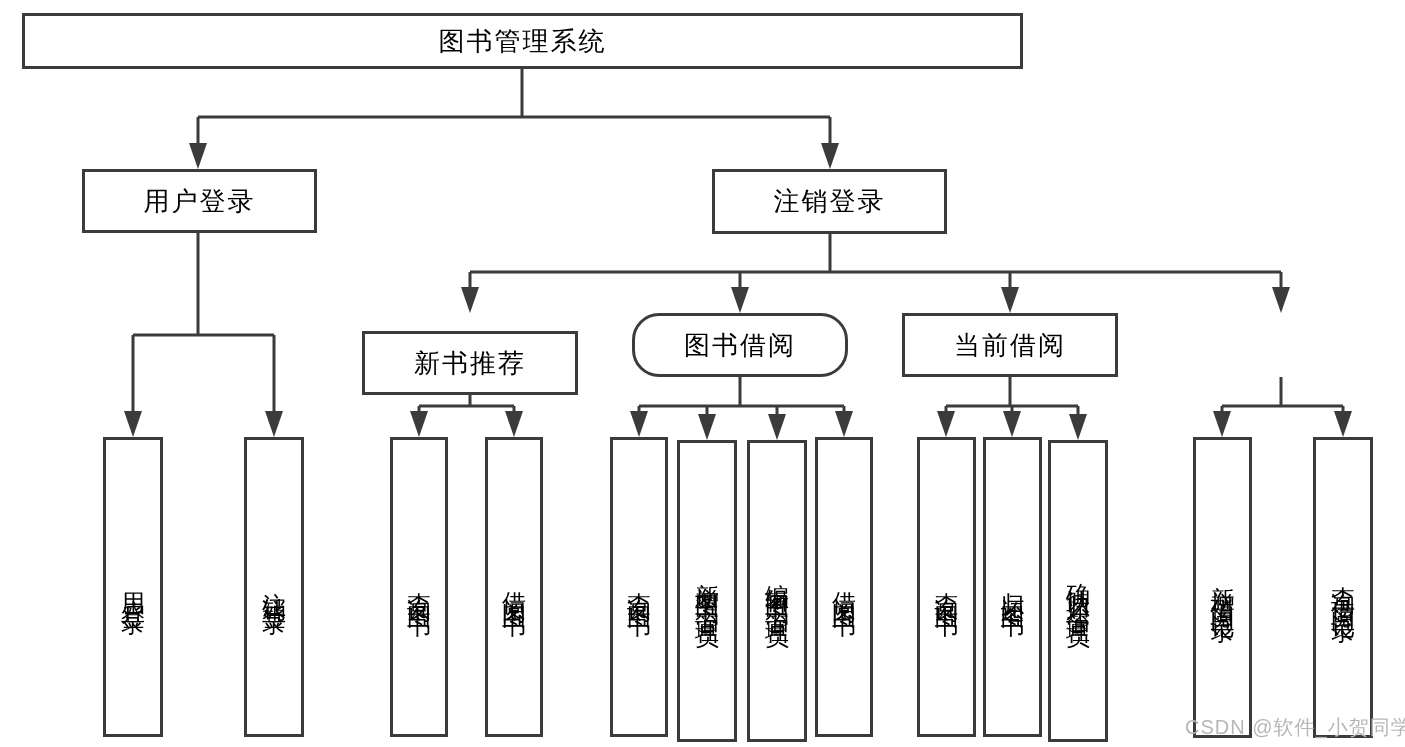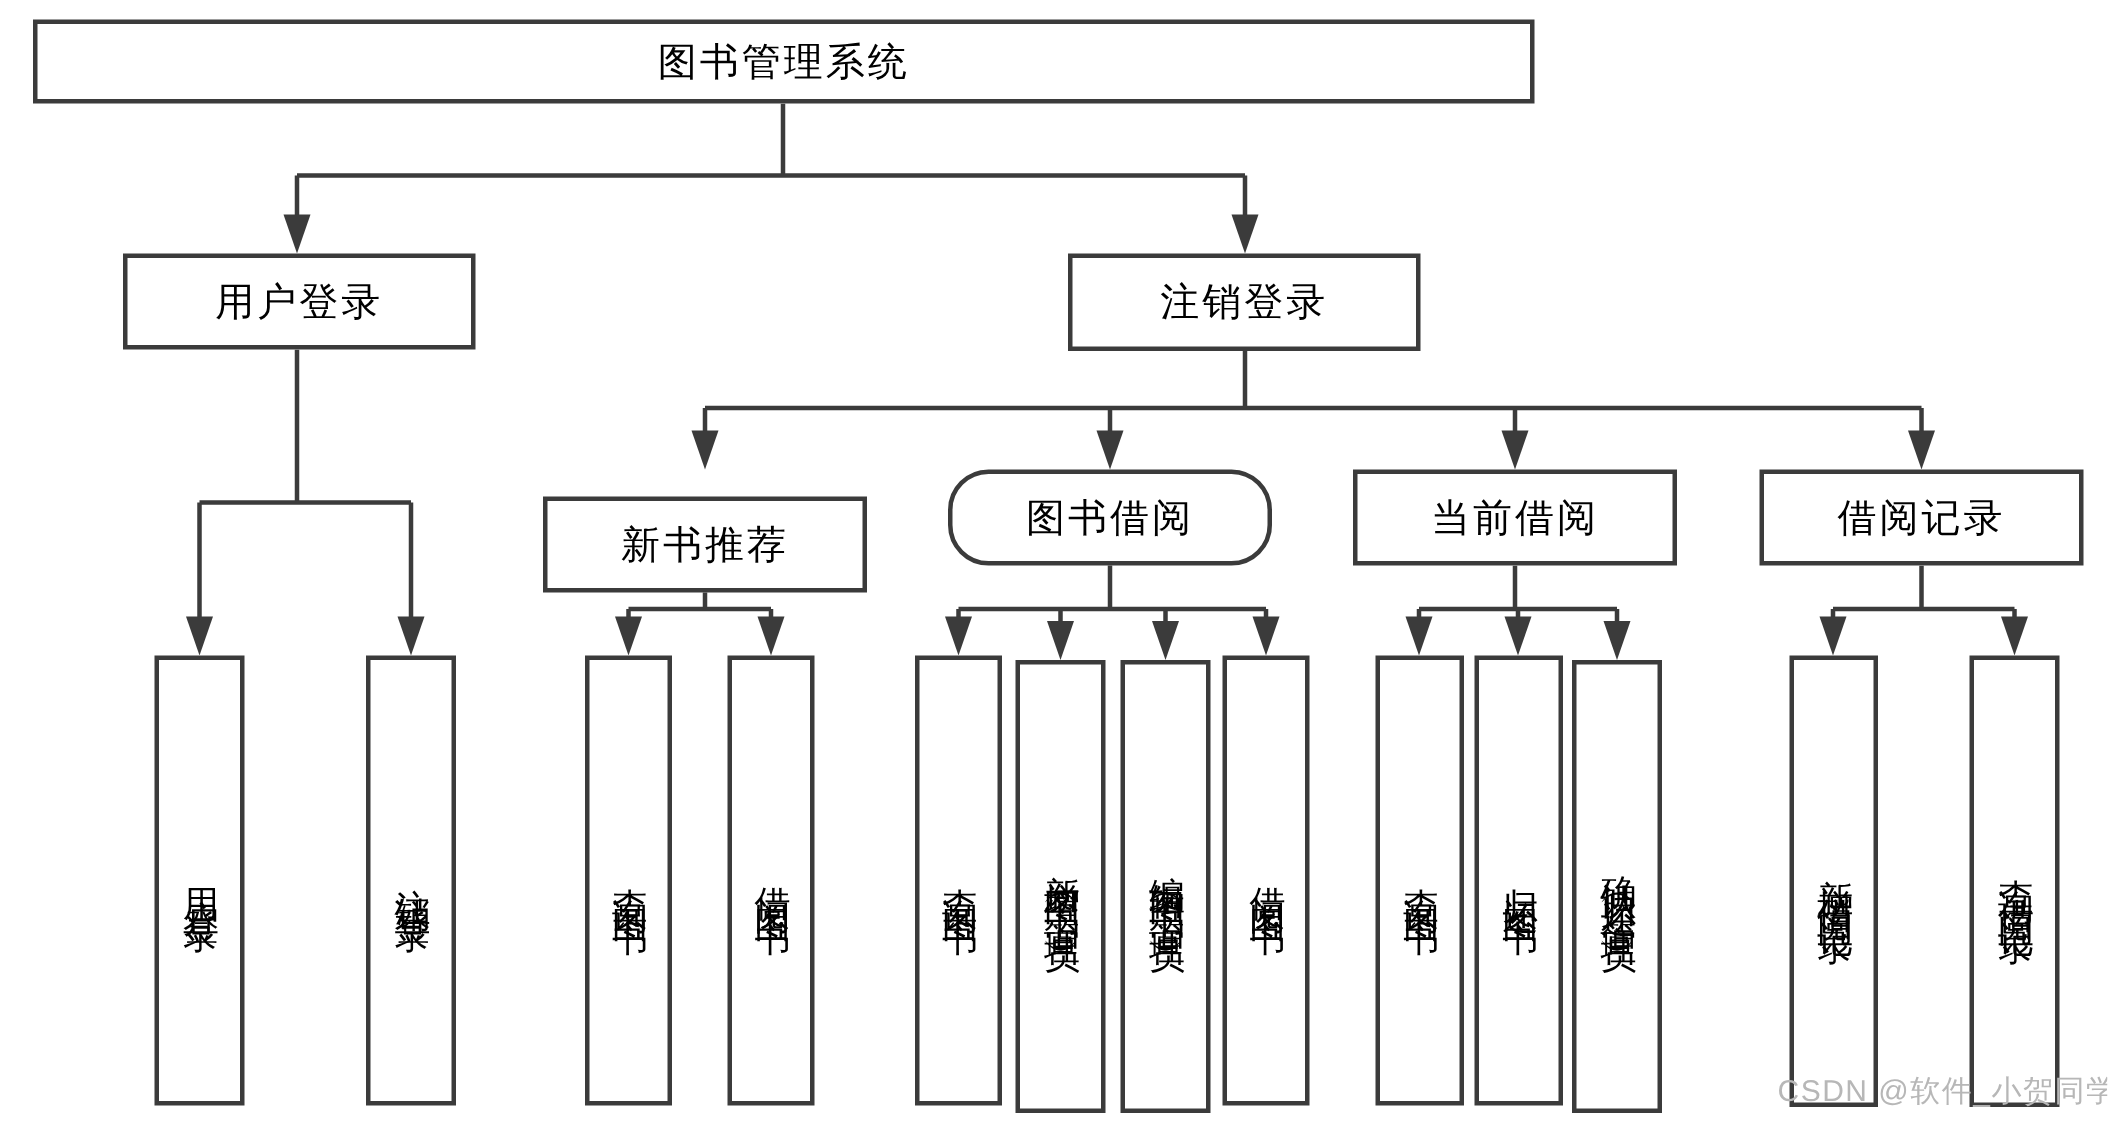--- a/index.html
+++ b/index.html
@@ -126,21 +126,20 @@
   </svg>
 
   <div class="node hnode n-root">图书管理系统</div>
 
   <div class="node hnode n-l2a">用户登录</div>
   <div class="node hnode n-l2b">注销登录</div>
 
   <div class="node hnode n-l3a">新书推荐</div>
   <div class="node hnode n-l3b">图书借阅</div>
   <div class="node hnode n-l3c">当前借阅</div>
-  <div class="node hnode n-l3d">借阅记录</div>
 
   <div class="node vnode n-leaf1">用户登录</div>
   <div class="node vnode n-leaf2">注销登录</div>
 
   <div class="node vnode n-leaf3">查询图书</div>
   <div class="node vnode n-leaf4">借阅图书</div>
 
   <div class="node vnode n-leaf5">查询图书</div>
   <div class="node vnode long n-leaf6">新增图书（管理员）</div>
   <div class="node vnode long n-leaf7">编辑图书（管理员）</div>

